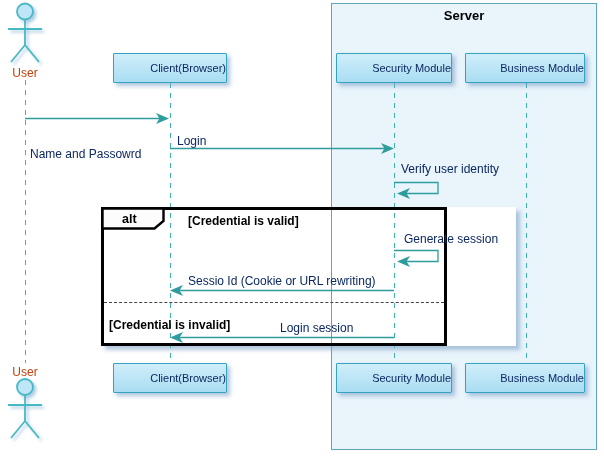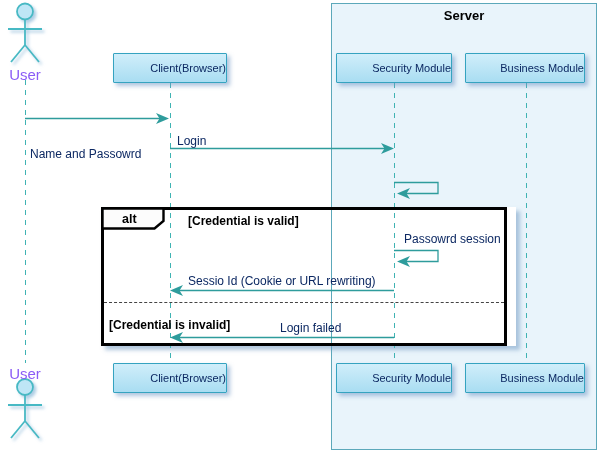--- a/index.html
+++ b/index.html
@@ -19,21 +19,21 @@
   
   .alt-bg{
     position:absolute;left:101px;top:207px;width:415px;height:139px;
     background:#ffffff;box-shadow:4px 4px 4px rgba(115,155,195,0.55);z-index:2;
   }
   .server-inner-line{
     position:absolute;left:331px;top:210px;width:1px;height:134px;
     background:#5CA8BA;z-index:3;
   }
   .alt-border{
-    position:absolute;left:101px;top:207px;width:406px;height:139px;
+    position:absolute;left:101px;top:207px;width:346px;height:139px;
     border:3px solid #000000;box-sizing:border-box;background:transparent;z-index:5;
   }
   .alt-pentagon-svg{position:absolute;left:-3px;top:-3px;}
   .alt-operator{
     position:absolute;left:18px;top:2px;font-size:12.5px;font-weight:bold;color:#000000;
   }
   .alt-divider{
     position:absolute;left:0;right:0;top:92px;border-top:1px dashed #444444;
   }
   .alt-cond{
@@ -51,21 +51,21 @@
     font-size:11px;color:#0C2862;z-index:6;white-space:nowrap;
   }
   .client-top   {left:113px;top:53px; width:114px;}
   .security-top {left:336px;top:53px; width:116px;}
   .business-top {left:465px;top:53px; width:120px;}
   .client-bot   {left:113px;top:363px;width:114px;}
   .security-bot {left:336px;top:363px;width:116px;}
   .business-bot {left:465px;top:363px;width:120px;}
   
   .actor-label{
-    position:absolute;width:40px;text-align:center;font-size:15px;color:#8b5cf6;z-index:6;
+    position:absolute;width:40px;text-align:center;font-size:12px;color:#c2410c;z-index:6;
   }
   .user-top-label{left:5px;top:66px;}
   .user-bot-label{left:5px;top:365px;}
   .msg-label{
     position:absolute;font-size:12px;color:#0C2862;white-space:nowrap;z-index:6;
   }
   .m1{left:30px; top:103px;margin-top:44px;}
   .m2{left:177px;top:134px;}
   .m3{left:401px;top:162px;}
   .m4{left:404px;top:232px;}
@@ -173,17 +173,18 @@
   </div>
   <div class="pbox business-bot">
     <span>Business Module</span>
   </div>
 
   <div class="actor-label user-top-label">User</div>
   <div class="actor-label user-bot-label">User</div>
 
   <div class="msg-label m1">Name and Passowrd</div>
   <div class="msg-label m2">Login</div>
-  <div class="msg-label m4">Passowrd session</div>
+  <div class="msg-label m3">Verify user identity</div>
+  <div class="msg-label m4">Generate session</div>
   <div class="msg-label m5">Sessio Id (Cookie or URL rewriting)</div>
-  <div class="msg-label m6">Login failed</div>
+  <div class="msg-label m6">Login session</div>
 
 </div>
 
 </body></html>

